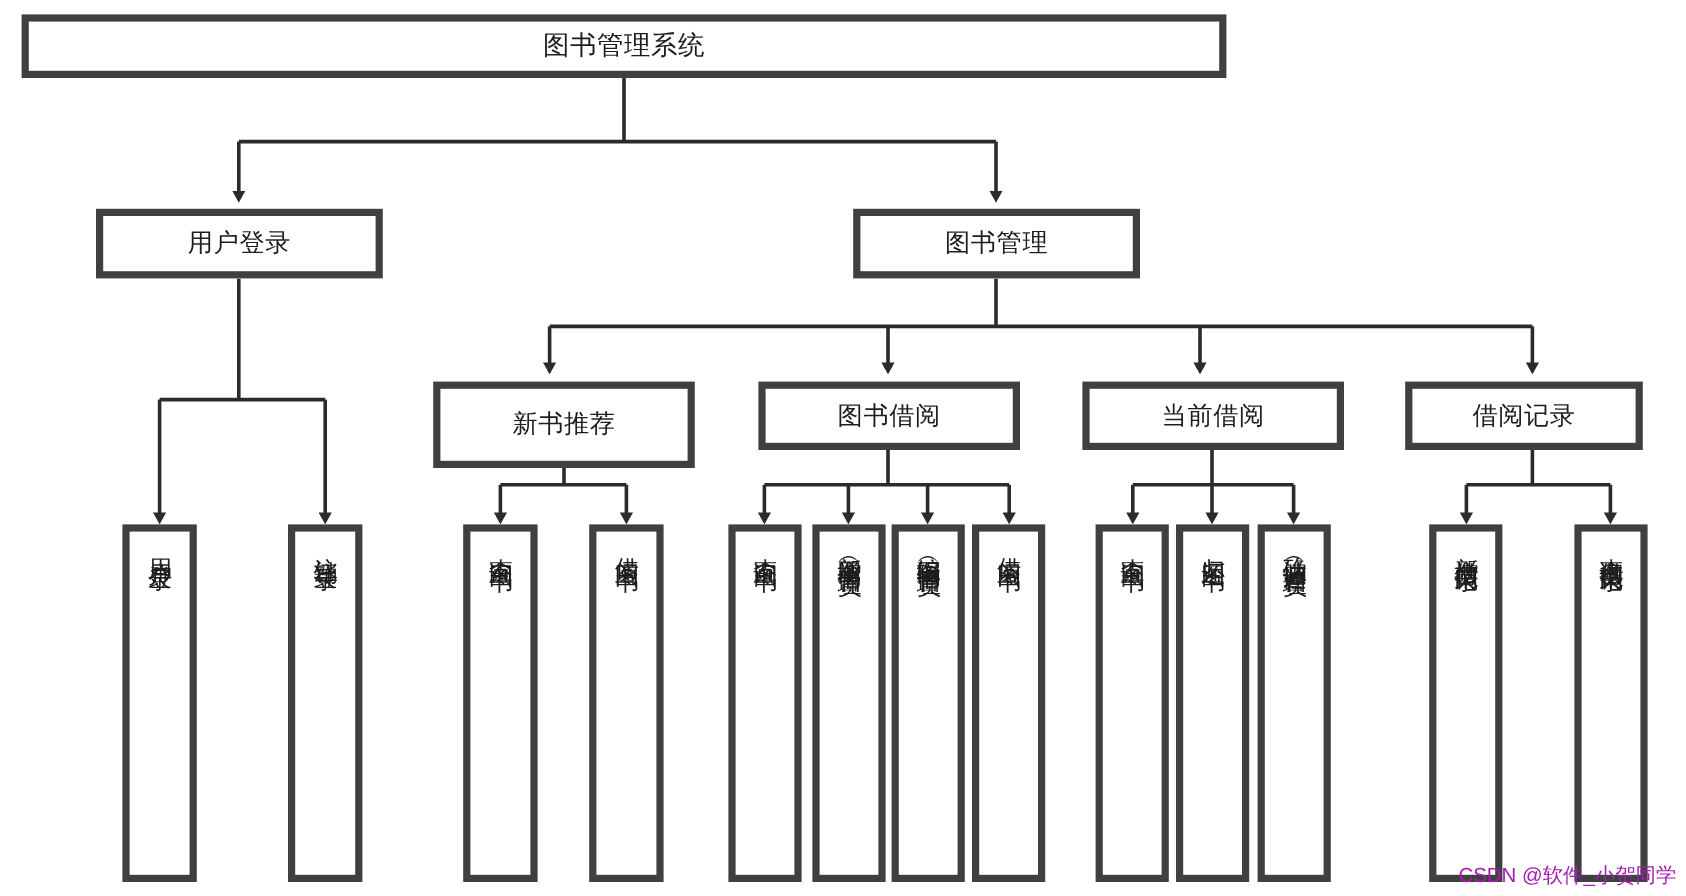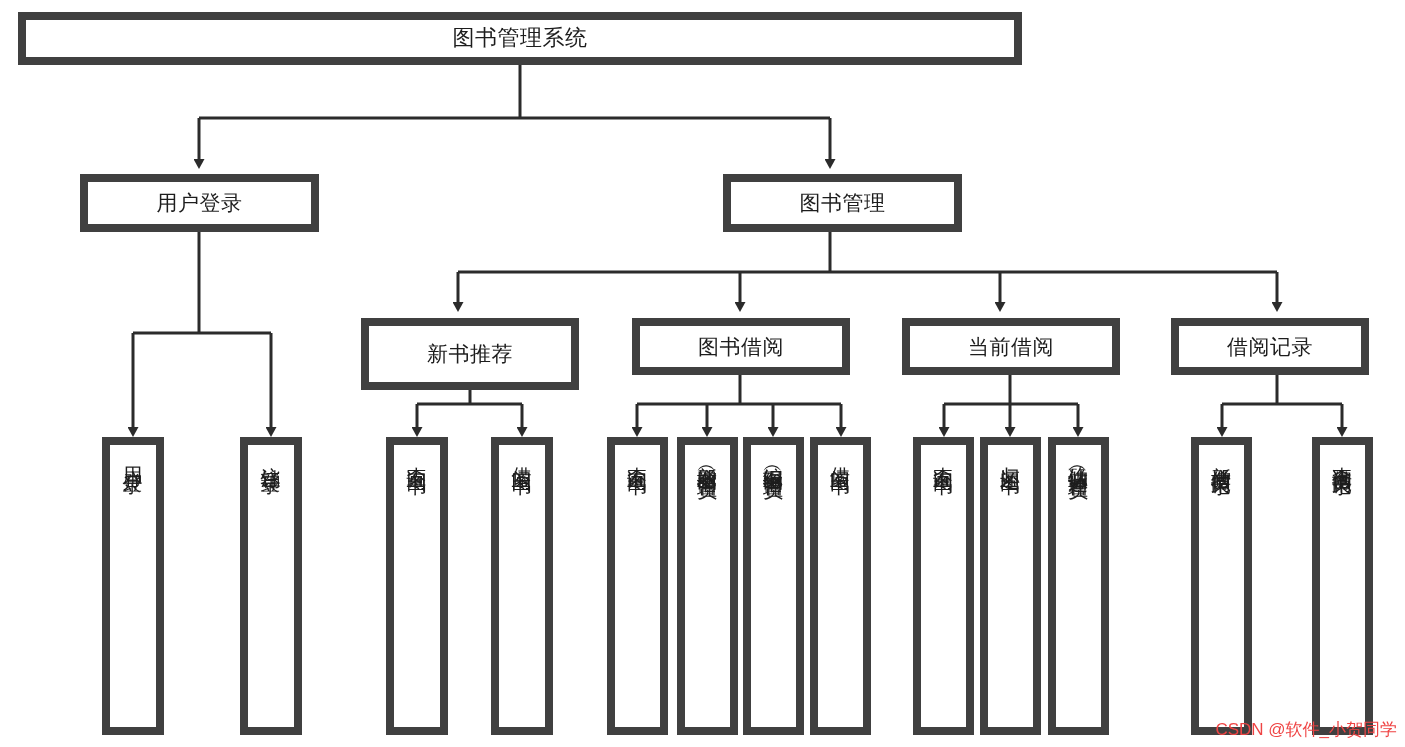--- a/index.html
+++ b/index.html
@@ -22,21 +22,21 @@
     position: absolute;
     left: 0;
     top: 0;
     width: 1405px;
     height: 747px;
   }
   .node {
     position: absolute;
     box-sizing: border-box;
     background: #ffffff;
-    border: 8px solid #404040;
+    border: 6px solid #404040;
     display: flex;
     align-items: center;
     justify-content: center;
     color: #1d1d1d;
     z-index: 2;
   }
   .node-label {
     display: block;
     text-align: center;
     line-height: 1.12;
@@ -65,21 +65,21 @@
     white-space: nowrap;
   }
   .node.v.tall .node-label {
     letter-spacing: 2px;
   }
   #watermark {
     position: absolute;
     right: 8px;
     bottom: 6px;
     font-size: 17px;
-    color: #ef4444;
+    color: #a21caf;
     z-index: 5;
     white-space: nowrap;
     font-family: "Liberation Sans", "DejaVu Sans", sans-serif;
   }
 </style>
 </head>
 <body>
 
 <div id="diagram-root">
 
@@ -135,21 +135,21 @@
     </g>
   </svg>
 
   <div class="node h root" style="left:18px; top:12px; width:1004px; height:53px;">
     <span class="node-label">图书管理系统</span>
   </div>
 
   <div class="node h" style="left:80px; top:174px; width:239px; height:58px;">
     <span class="node-label">用户登录</span>
   </div>
-  <div class="node h" style="left:711px; top:174px; width:239px; height:58px;margin-left:12px;">
+  <div class="node h" style="left:711px; top:174px; width:239px; height:58px;">
     <span class="node-label">图书管理</span>
   </div>
 
   <div class="node h" style="left:361px; top:318px; width:218px; height:72px;">
     <span class="node-label">新书推荐</span>
   </div>
   <div class="node h" style="left:902px; top:318px; width:218px; height:57px;">
     <span class="node-label">当前借阅</span>
   </div>
   <div class="node h" style="left:632px; top:318px; width:218px; height:57px;">

